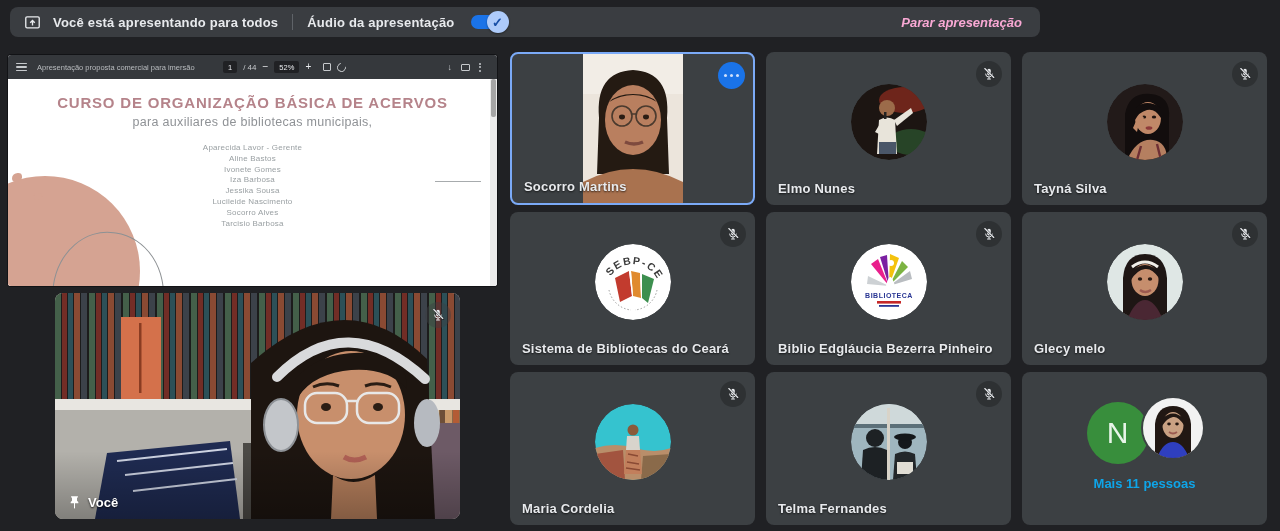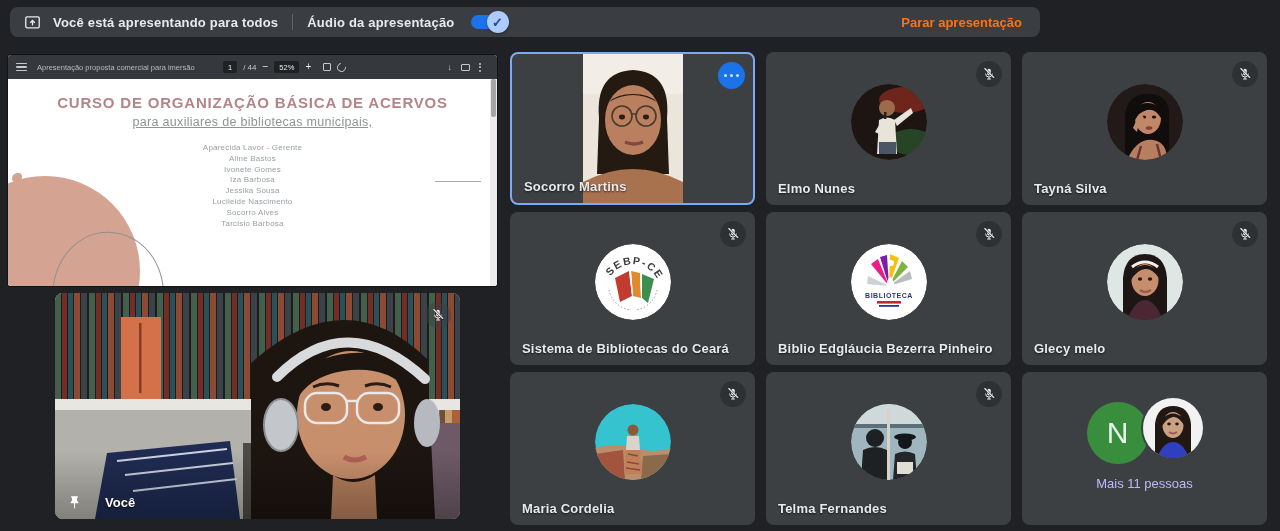--- a/index.html
+++ b/index.html
@@ -20,21 +20,21 @@
   .topbar .present-ic { margin-left:14px; display:flex; }
   .topbar .presenting-text { margin-left:12px; letter-spacing:.2px; }
   .topbar .vdiv { width:1px; height:16px; background:#5f6368; margin:0 14px; }
   .audio-label { letter-spacing:.2px; }
   .toggle { position:relative; width:34px; height:14px; background:#1a73e8; border-radius:7px; margin-left:16px; cursor:pointer; }
   .toggle .knob {
     position:absolute; right:-4px; top:-4px; width:22px; height:22px; border-radius:50%;
     background:#aecbfa; color:#174ea6; display:flex; align-items:center; justify-content:center;
     font-size:13px; font-weight:bold; box-shadow:0 1px 2px rgba(0,0,0,.4);
   }
-  .stop-btn { margin-left:auto; margin-right:18px; color:#f97316; font-weight:bold; cursor:pointer; }
+  .stop-btn { margin-left:auto; margin-right:18px; color:#f9a8d4; font-weight:bold; cursor:pointer;font-style:italic; }
 
   
   .pdf-window {
     position:absolute; left:8px; top:55px; width:489px; height:231px;
     background:#fff; border-radius:3px; overflow:hidden; box-shadow:0 0 0 1px #121316;
   }
   .pdf-toolbar {
     height:24px; background:#35383c; display:flex; align-items:center;
     padding:0 8px; color:#c6c9cc; font-size:8px;
   }
@@ -48,38 +48,38 @@
   .fit-ic { width:8px; height:8px; border:1.2px solid #c6c9cc; border-radius:1px; margin-left:6px; cursor:pointer; }
   .rot-ic { width:9px; height:9px; border:1.2px solid #c6c9cc; border-radius:50%; border-top-color:transparent; transform:rotate(35deg); cursor:pointer; }
   .pdf-right { margin-left:auto; display:flex; align-items:center; gap:9px; margin-right:8px; }
   .dl-ic { font-size:9px; color:#c6c9cc; cursor:pointer; }
   .print-ic { width:9px; height:7px; border:1.2px solid #c6c9cc; border-radius:1px; position:relative; cursor:pointer; }
   .more-ic { display:flex; flex-direction:column; gap:1.5px; cursor:pointer; }
   .more-ic i { width:2px; height:2px; border-radius:50%; background:#c6c9cc; }
 
   .slide { position:relative; height:209px; background:#fff; overflow:hidden; text-align:center; }
   .slide-title { margin-top:15px; font-size:15px; font-weight:bold; letter-spacing:.8px; color:#b5838a; }
-  .slide-sub { margin-top:3px; font-size:12.5px; line-height:16px; color:#8f9296; letter-spacing:.3px;text-decoration:underline; }
+  .slide-sub { margin-top:3px; font-size:12.5px; line-height:16px; color:#8f9296; letter-spacing:.3px; }
   .side-line { position:absolute; top:102px; width:46px; height:1px; background:#a7abad; }
   .side-line.left { left:12px; } .side-line.right { right:16px; }
   .team { margin-top:13px; font-size:8px; line-height:10.8px; color:#9aa0a3; letter-spacing:.2px; }
   .blob { position:absolute; left:-58px; bottom:-78px; width:190px; height:190px; border-radius:50%; background:#d5a392; }
   .blob-dot1 { position:absolute; left:4px; bottom:106px; width:10px; height:9px; background:#d5a392; border-radius:60% 40% 55% 45%; }
   .blob-dot2 { position:absolute; left:26px; bottom:88px; width:8px; height:7px; background:#d5a392; border-radius:45% 55% 60% 40%; }
   .blob-outline { position:absolute; left:44px; bottom:-72px; width:112px; height:128px; border:1px solid #8d9194; border-radius:48% 52% 46% 54%; transform:rotate(8deg); background:transparent; }
   .pdf-scrollbar { position:absolute; right:0; top:24px; bottom:0; width:7px; background:#ececec; }
   .pdf-thumb { position:absolute; top:0; left:1px; width:5px; height:38px; background:#a5a5a5; border-radius:2px; }
 
   
   .self-view {
     position:absolute; left:55px; top:293px; width:405px; height:226px;
     border-radius:8px; overflow:hidden; background:#606468; cursor:pointer;
   }
   .self-label {
-    position:absolute; left:12px; bottom:9px; display:flex; align-items:center; gap:23px;
+    position:absolute; left:12px; bottom:9px; display:flex; align-items:center; gap:6px;
     color:#fff; font-size:13px; font-weight:bold; text-shadow:0 1px 2px rgba(0,0,0,.8);
   }
   .badge {
     position:absolute; top:9px; right:9px; width:26px; height:26px; border-radius:50%;
     background:rgba(32,33,36,.5); display:flex; align-items:center; justify-content:center; color:#e8eaed;
   }
 
   
   .grid {
     position:absolute; left:510px; top:52px; width:757px;
@@ -103,21 +103,21 @@
     width:76px; height:76px; border-radius:50%; overflow:hidden; display:block;
   }
   .overflow-wrap { position:absolute; left:50%; top:40%; transform:translate(-50%,-50%); width:116px; height:62px; }
   .overflow-green {
     position:absolute; left:0; top:0; width:62px; height:62px; border-radius:50%; background:#388e3c;
     display:flex; align-items:center; justify-content:center; color:#e8f5e9; font-size:30px; font-weight:normal;
   }
   .overflow-photo { position:absolute; right:0; top:-4px; width:60px; height:60px; border-radius:50%; overflow:hidden; box-shadow:0 0 0 2px #3c4043; }
   .overflow-label {
     position:absolute; left:0; right:0; top:68%; text-align:center;
-    font-size:13px; font-weight:normal; color:#c4b5fd;
+    font-size:13px; font-weight:bold; color:#0ea5e9;
   }
 </style>
 </head>
 <body>
 
 <svg style="position:absolute;width:0;height:0" aria-hidden="true">
   <symbol id="mic-off" viewBox="0 0 24 24">
     <path d="M12 14.5a3.1 3.1 0 0 0 3.1-3.1V6a3.1 3.1 0 0 0-6.2 0v5.4A3.1 3.1 0 0 0 12 14.5z" fill="currentColor"></path>
     <path d="M6.2 11.4a5.8 5.8 0 0 0 11.6 0" fill="none" stroke="currentColor" stroke-width="1.7"></path>
     <path d="M12 17.2V20.4 M8.8 20.6h6.4" stroke="currentColor" stroke-width="1.7"></path>

